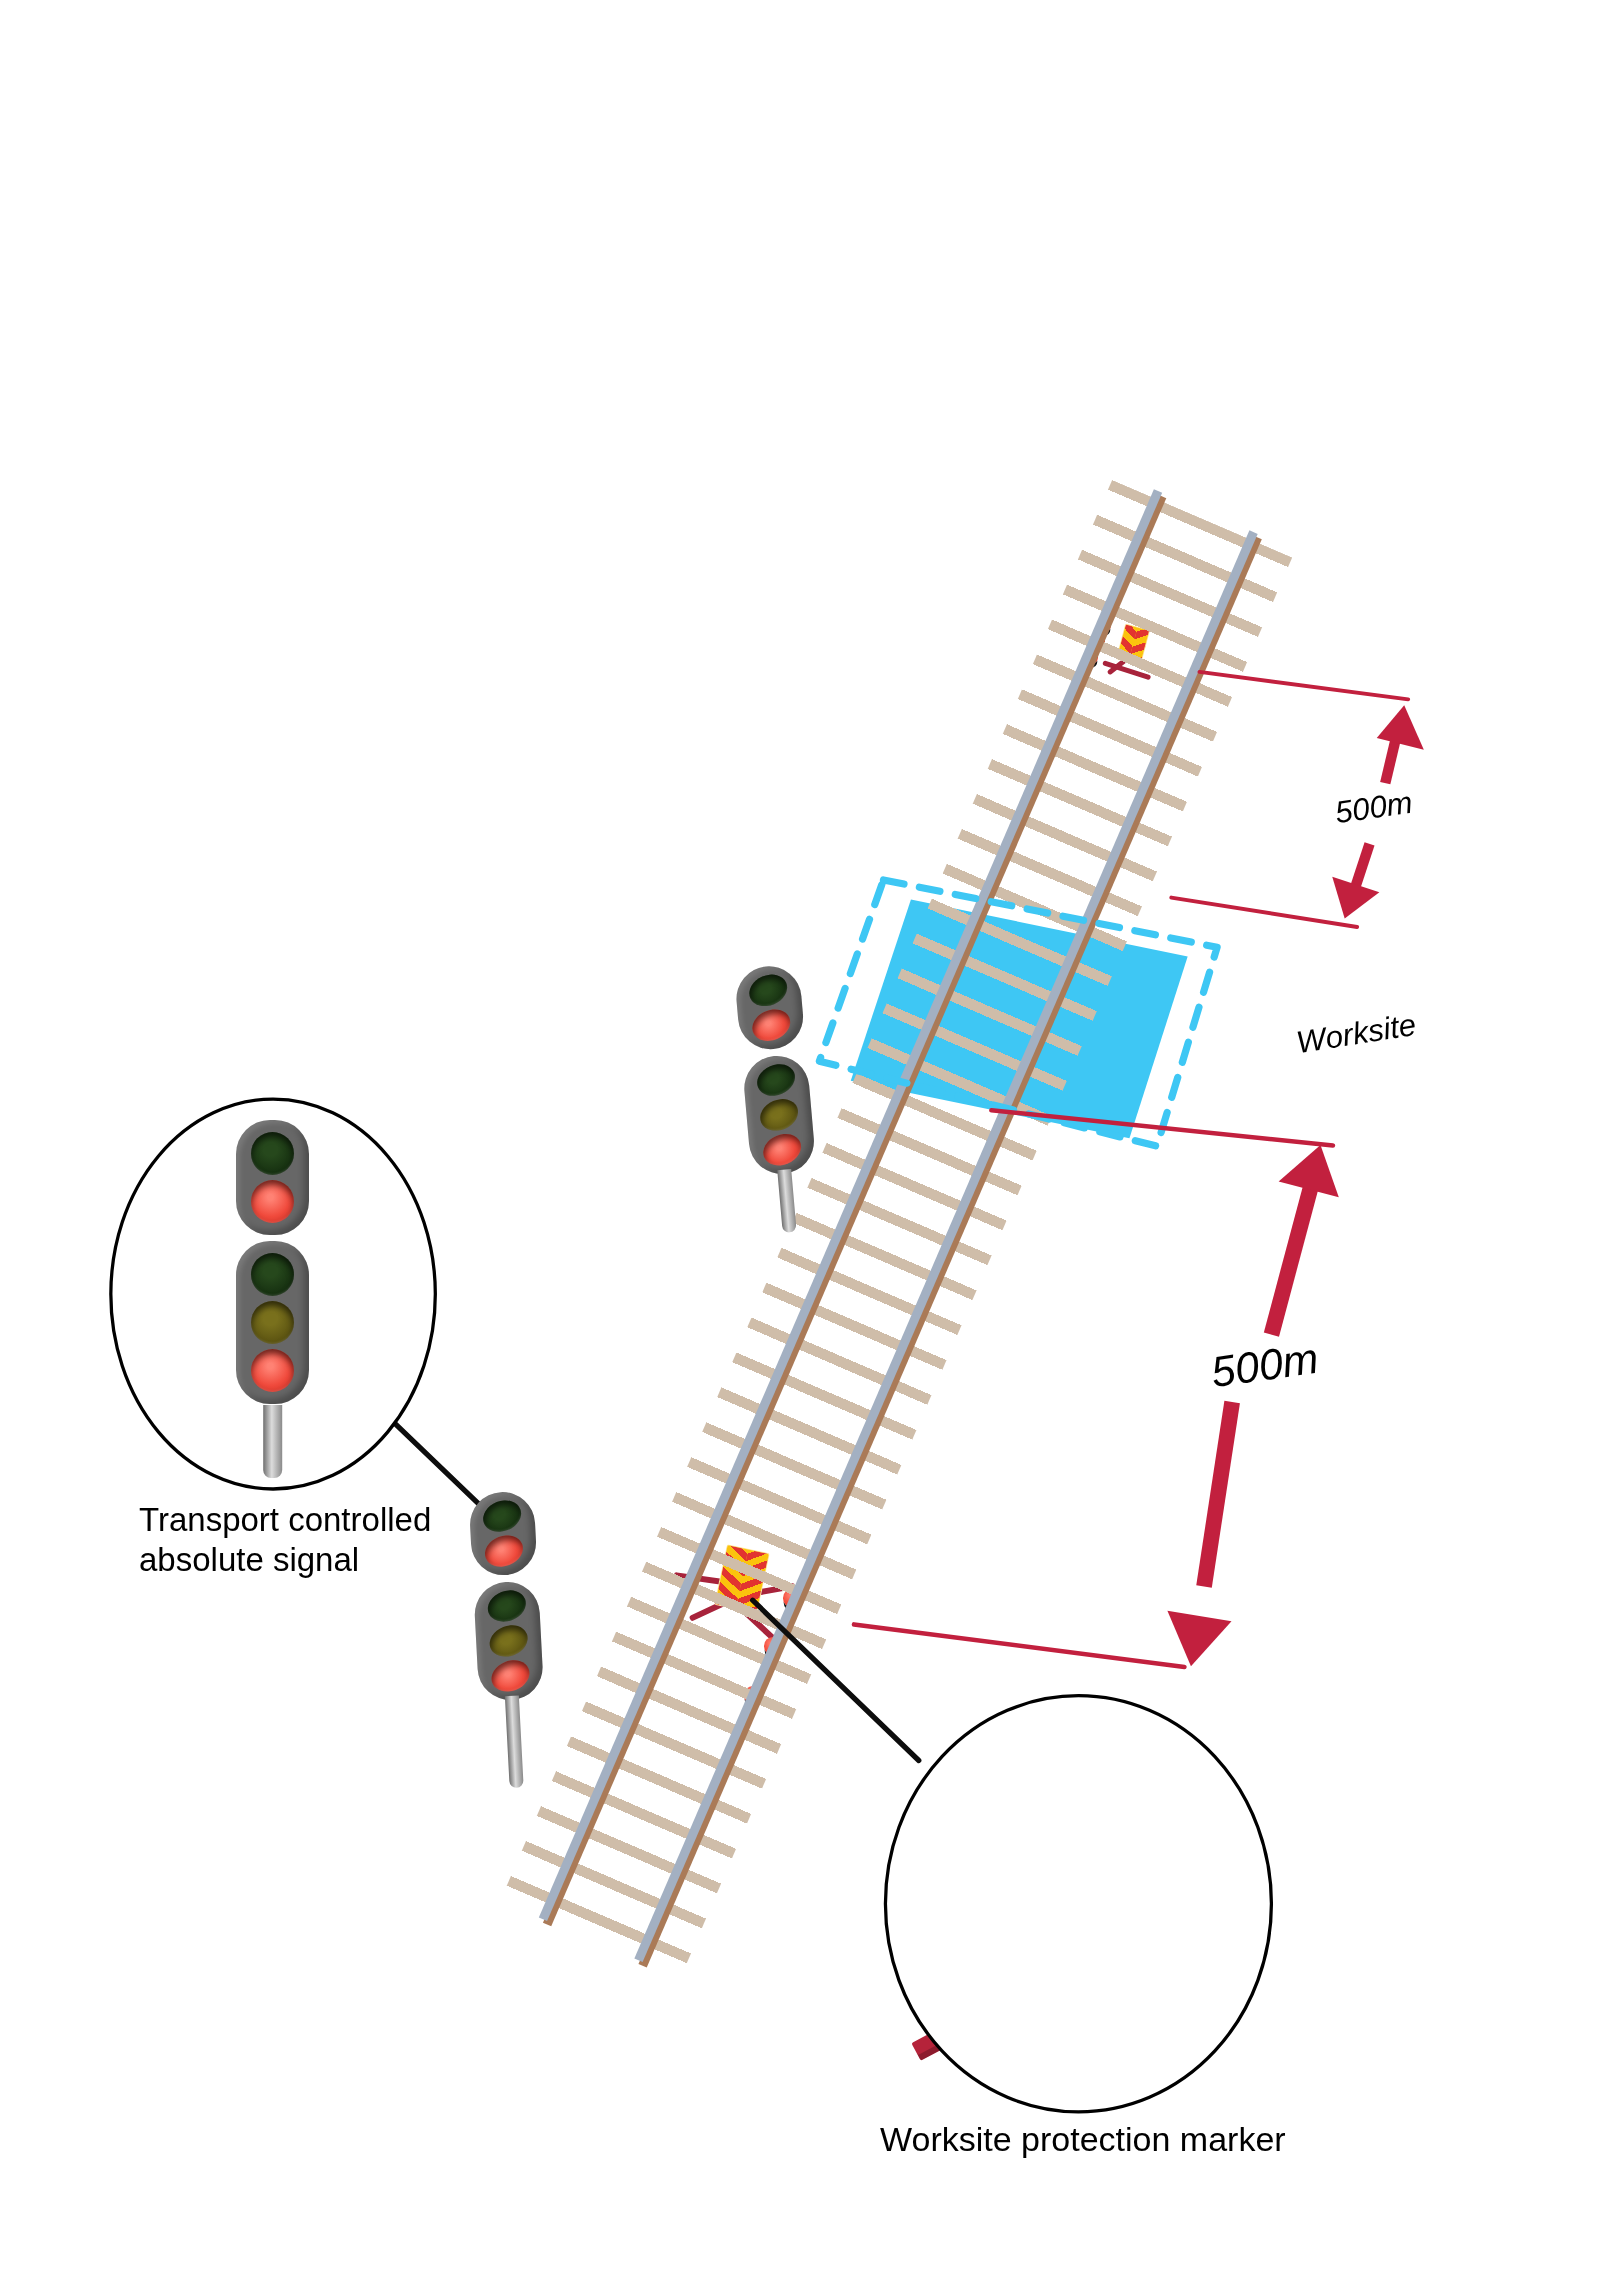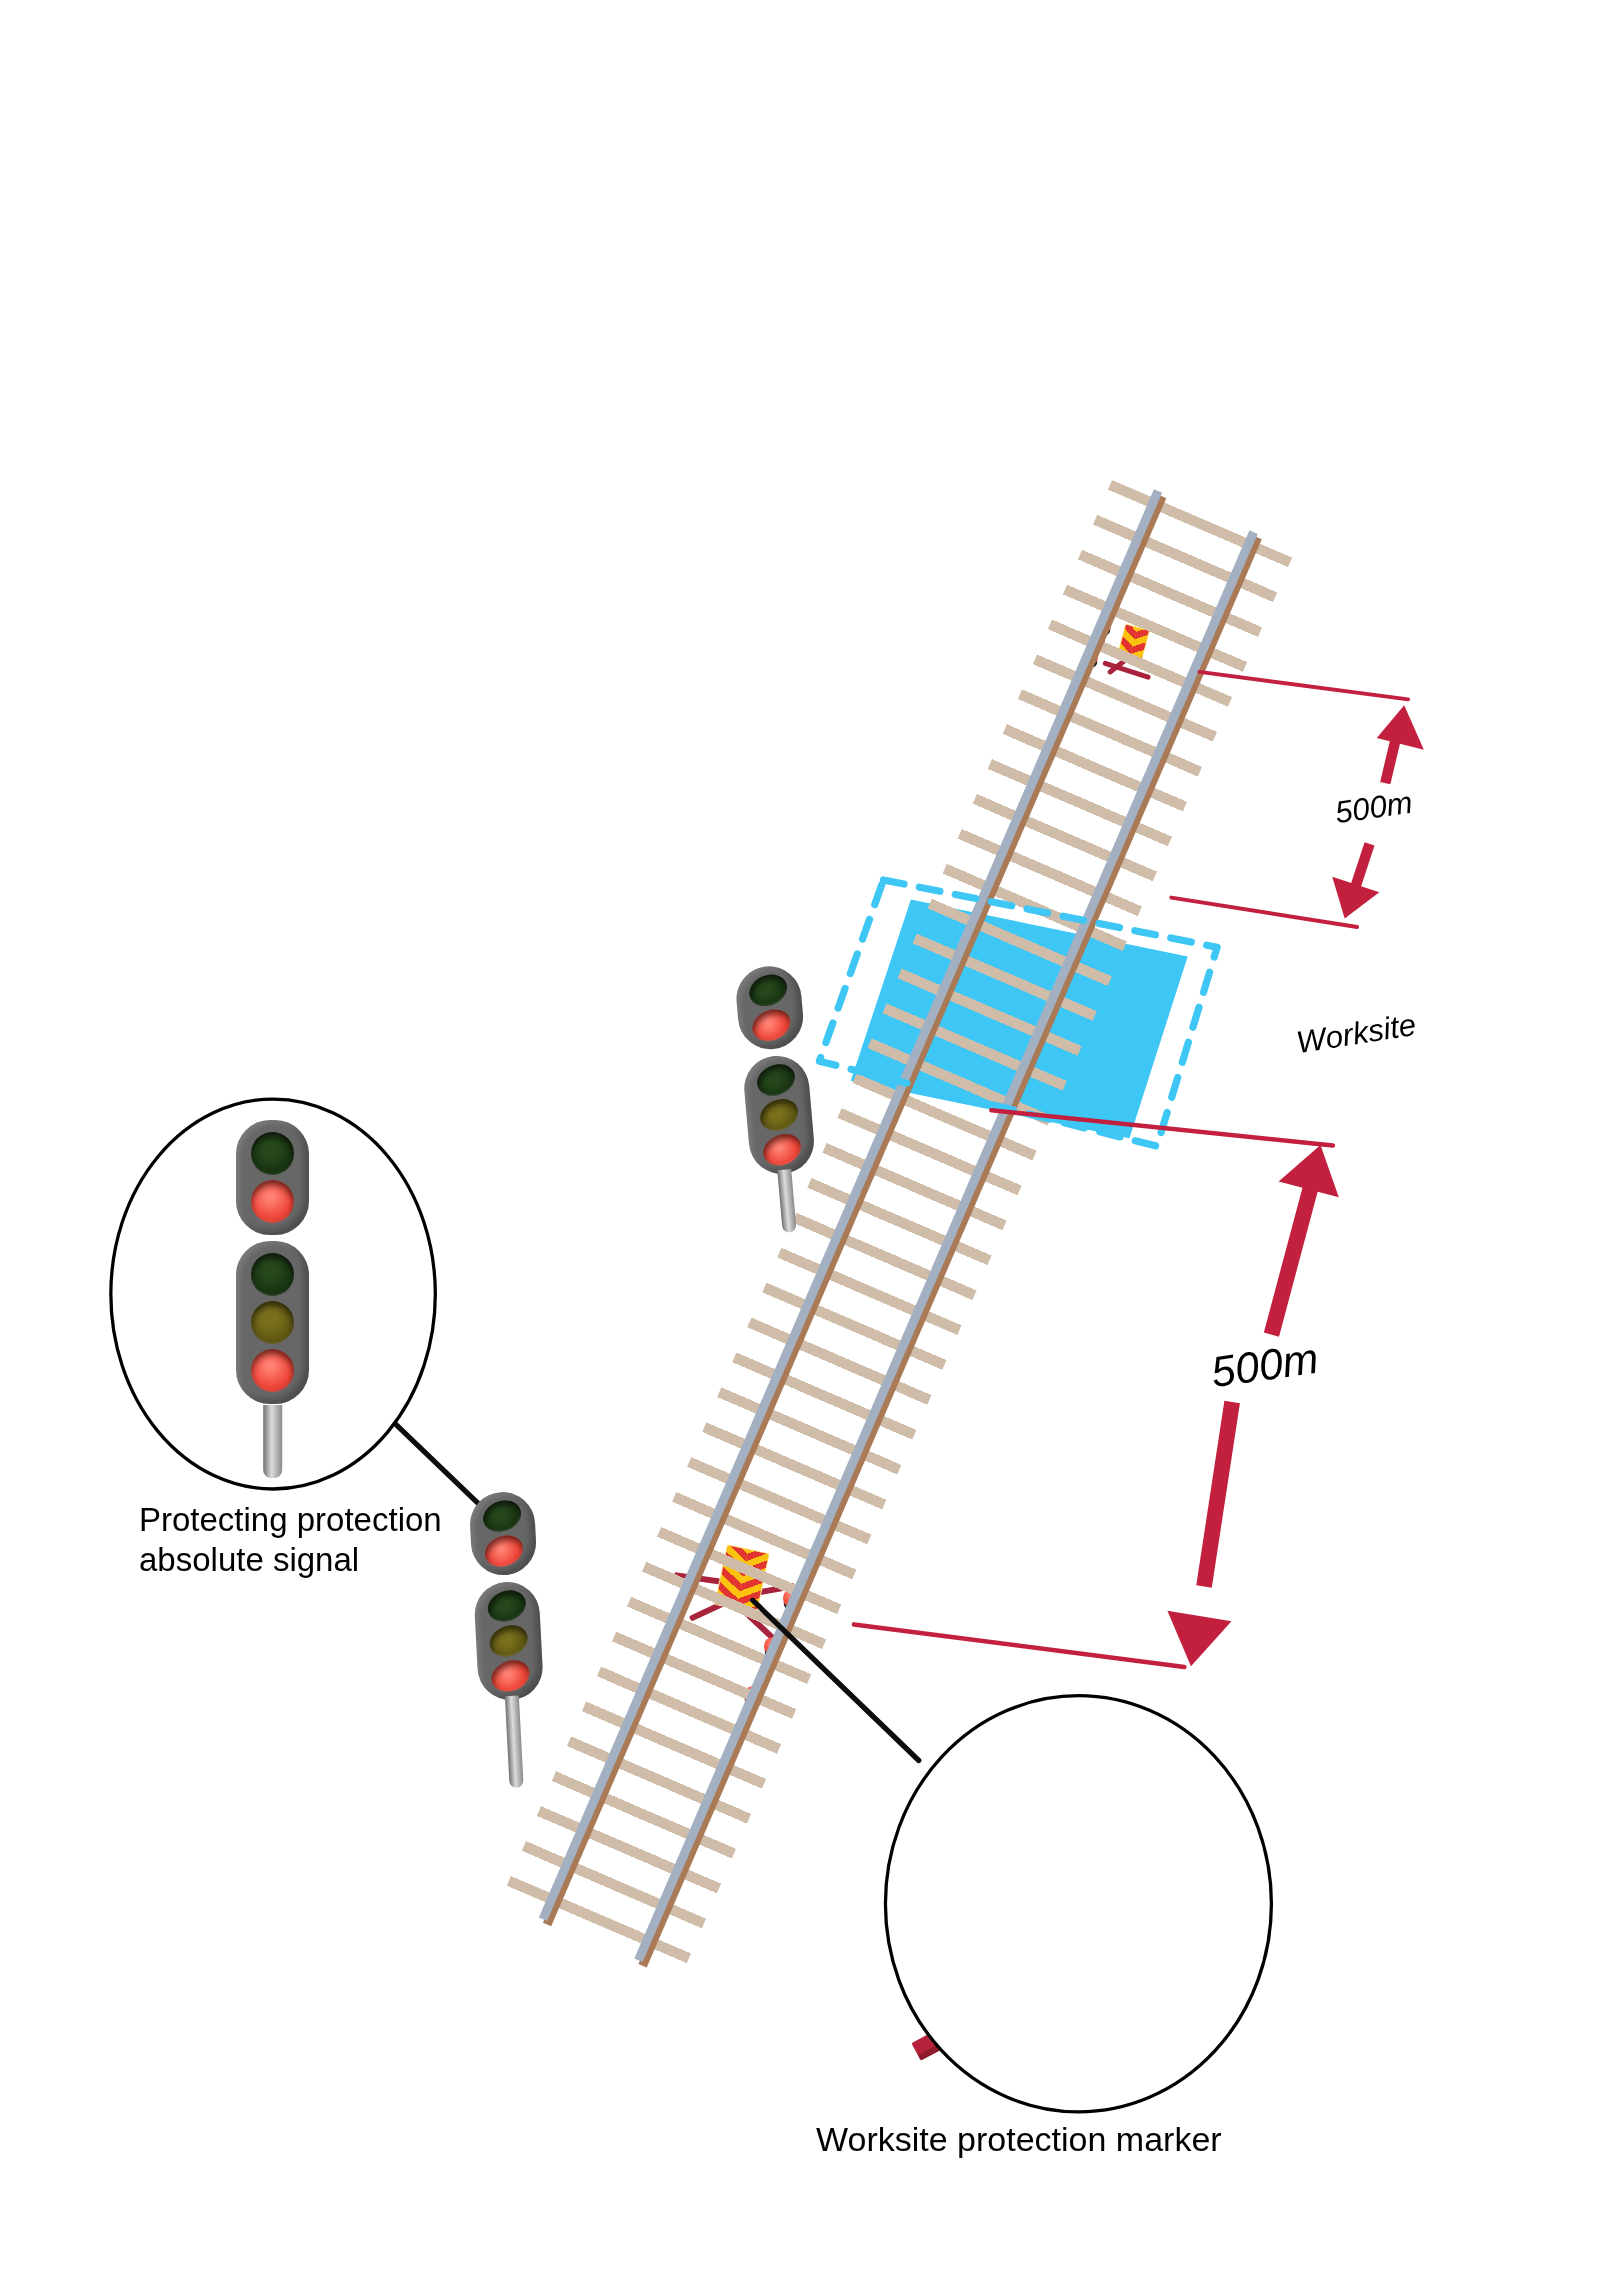--- a/index.html
+++ b/index.html
@@ -120,21 +120,21 @@
   .wp-leg{height:19.6px;background:var(--marker-base-red,#b5233a);
           box-shadow:inset 0 -6.5px 0 rgba(0,0,0,.22);transform-origin:left center;border-radius:2px;}
 
   
   .lbl{position:absolute;color:#000;white-space:nowrap;}
   .lbl.it{font-style:italic;}
   #lbl-500-top{left:1335px;top:790px;font-size:31px;transform:rotate(-8deg);}
   #lbl-500-bot{left:1211px;top:1341px;font-size:43px;transform:rotate(-8deg);}
   #lbl-worksite{left:1296px;top:1016px;font-size:31px;transform:rotate(-9deg);}
   #lbl-protecting{left:139px;top:1500px;font-size:33px;line-height:40px;white-space:normal;width:366px;}
-  #lbl-marker{left:816px;top:2120px;font-size:34px;}
+  #lbl-marker{left:880px;top:2120px;font-size:34px;}
 </style>
 </head>
 <body>
 
 <svg id="svg-under" class="layer" width="1623" height="2295" viewBox="0 0 2480 3508">
   <polygon class="ws-fill" points="1392,1375 1815,1462 1726,1740 1300,1652"></polygon>
 </svg>
 
 <div id="track" class="abs">
   <div class="rail left"></div>
@@ -249,17 +249,17 @@
       <span>WORKSITE</span><br>
       <span>PROTECTION</span>
     </div>
   </div>
 </div>
 
 <div class="lbl it" id="lbl-500-top">500m</div>
 <div class="lbl it" id="lbl-worksite">Worksite</div>
 <div class="lbl it" id="lbl-500-bot">500m</div>
 <div class="lbl" id="lbl-protecting">
-  <span>Protecting protection</span><br>
+  <span>Transport controlled</span><br>
   <span>absolute signal</span>
 </div>
 <div class="lbl" id="lbl-marker">Worksite protection marker</div>
 
 
 </body></html>

